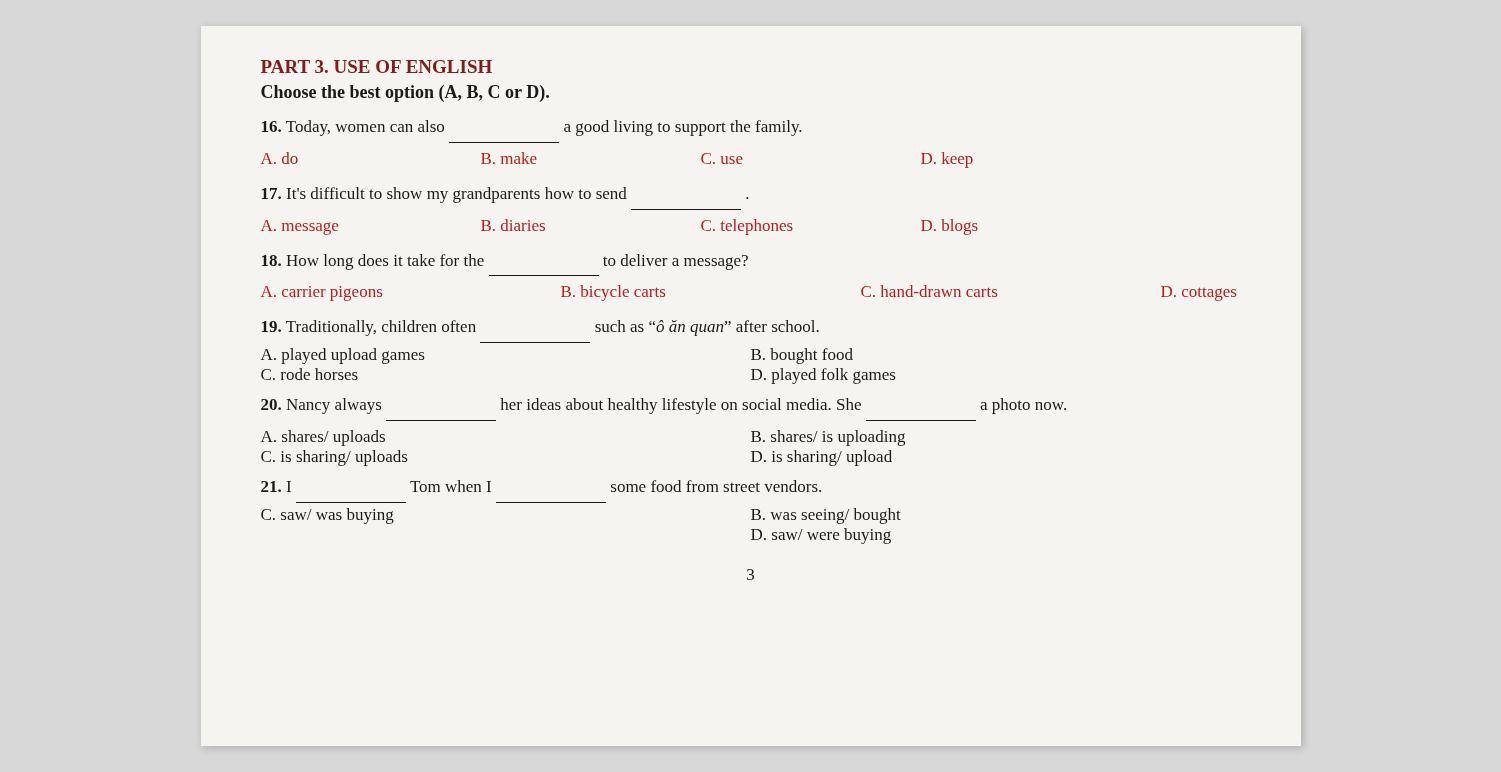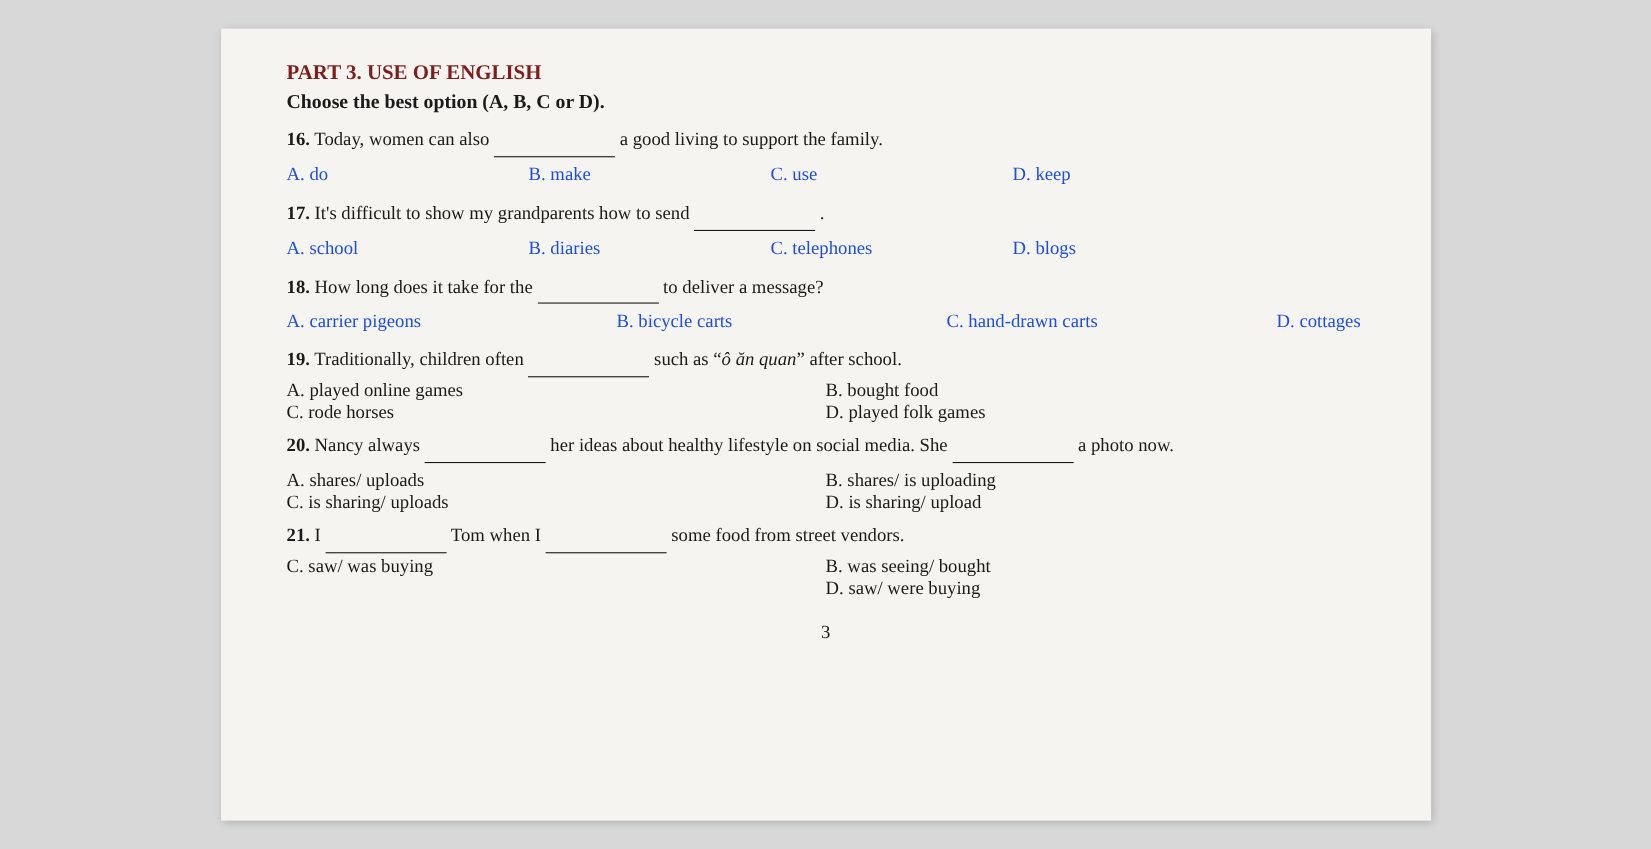--- a/index.html
+++ b/index.html
@@ -61,21 +61,21 @@
       border-bottom: 1px solid #1a1a1a;
       min-width: 110px;
     }
 
     .options-row {
       display: flex;
       gap: 0px;
       margin-top: 2px;
       margin-bottom: 6px;
       font-size: 17px;
-      color: #1d4ed8;
+      color: #b91c1c;
     }
 
     .option {
       min-width: 220px;
       line-height: 1.7;
     }
 
     .option-wide {
       min-width: 300px;
     }
@@ -138,21 +138,21 @@
   </div>
 
   <div class="question-block">
     <div class="question-line">
       <span class="question-number">17.</span>
       <span> It's difficult to show my grandparents how to send </span>
       <span class="blank">&nbsp;&nbsp;&nbsp;&nbsp;&nbsp;&nbsp;&nbsp;&nbsp;&nbsp;&nbsp;&nbsp;&nbsp;</span>
       <span>.</span>
     </div>
     <div class="options-row">
-      <span class="option">A. school</span>
+      <span class="option">A. message</span>
       <span class="option">B. diaries</span>
       <span class="option">C. telephones</span>
       <span class="option">D. blogs</span>
     </div>
   </div>
 
   <div class="question-block">
     <div class="question-line">
       <span class="question-number">18.</span>
       <span> How long does it take for the </span>
@@ -169,21 +169,21 @@
 
   <div class="question-block">
     <div class="question-line">
       <span class="question-number">19.</span>
       <span> Traditionally, children often </span>
       <span class="blank">&nbsp;&nbsp;&nbsp;&nbsp;&nbsp;&nbsp;&nbsp;&nbsp;&nbsp;&nbsp;&nbsp;&nbsp;</span>
       <span> such as “<span class="italic-text">ô ăn quan</span>” after school.</span>
     </div>
     <div class="options-two-col">
       <div class="col-left">
-        <div>A. played online games</div>
+        <div>A. played upload games</div>
         <div>C. rode horses</div>
       </div>
       <div class="col-right">
         <div>B. bought food</div>
         <div>D. played folk games</div>
       </div>
     </div>
   </div>
 
   <div class="question-block">

